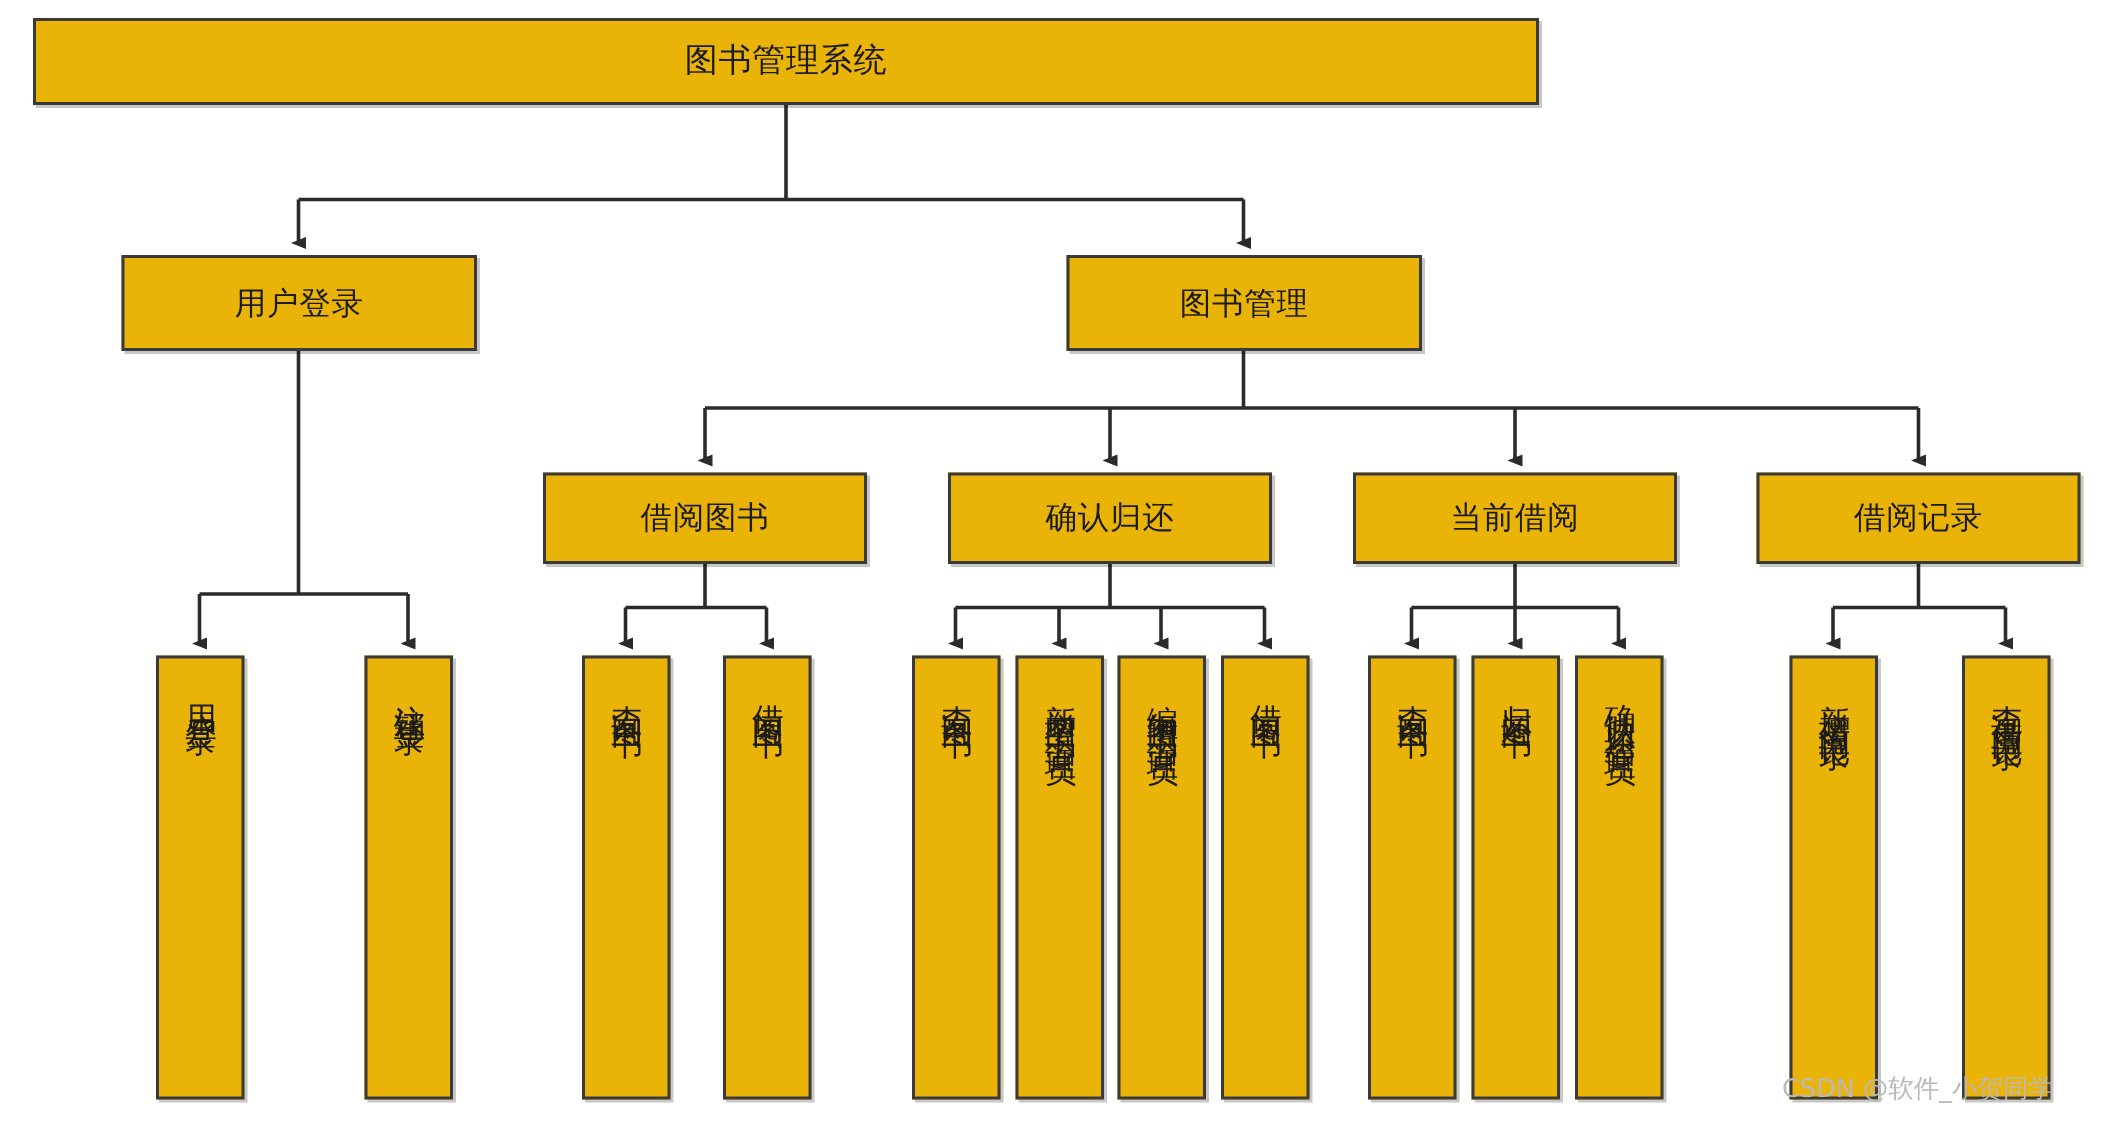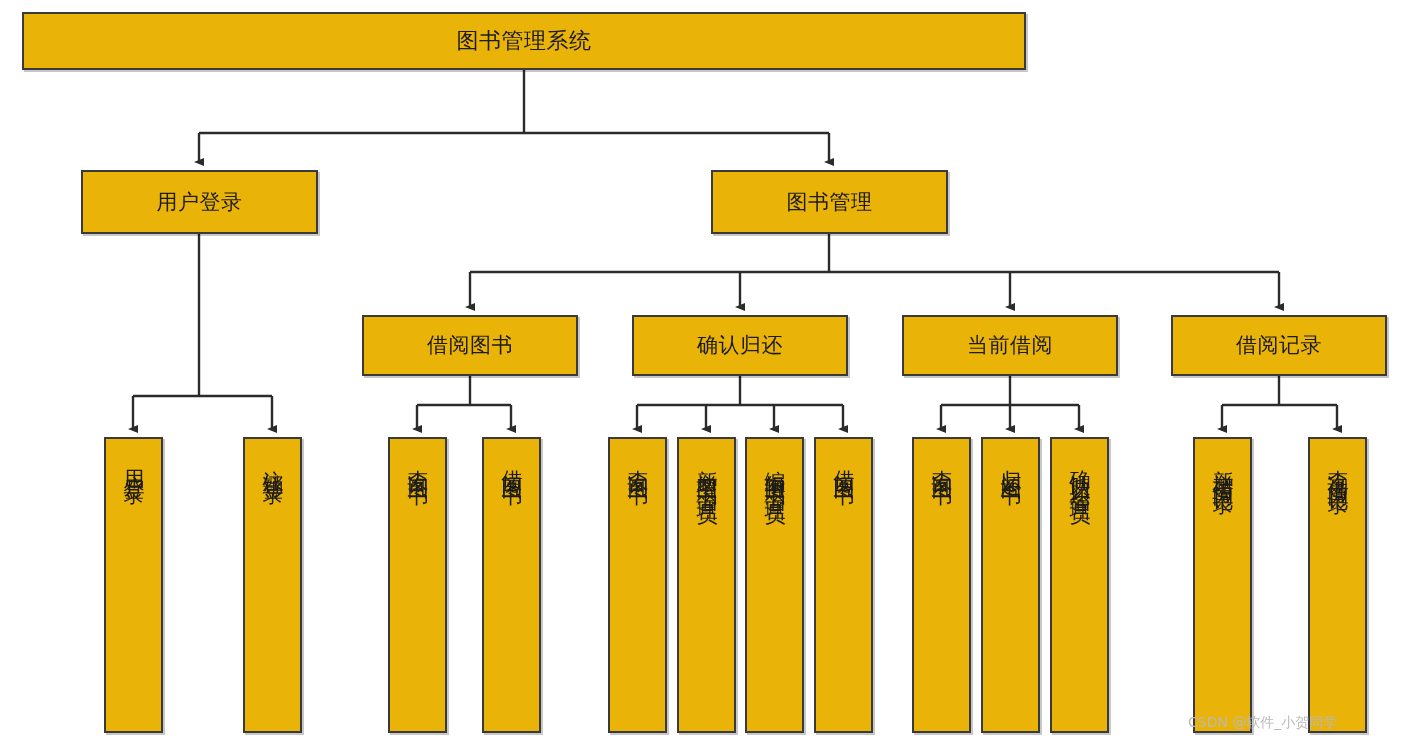--- a/index.html
+++ b/index.html
@@ -61,21 +61,21 @@
     text-orientation: upright;
     font-size: 21px;
     line-height: 1.0;
     letter-spacing: 5px;
     white-space: nowrap;
   }
   .watermark {
     position: absolute;
     left: 1188px;
     top: 714px;
-    font-size: 14px;
+    font-size: 17px;
     color: #b9b9b9;
     white-space: nowrap;
     z-index: 6;
     font-family: "DejaVu Sans", "Liberation Sans", sans-serif;
   }
 </style>
 </head>
 <body>
 
 <div id="diagram-root">

